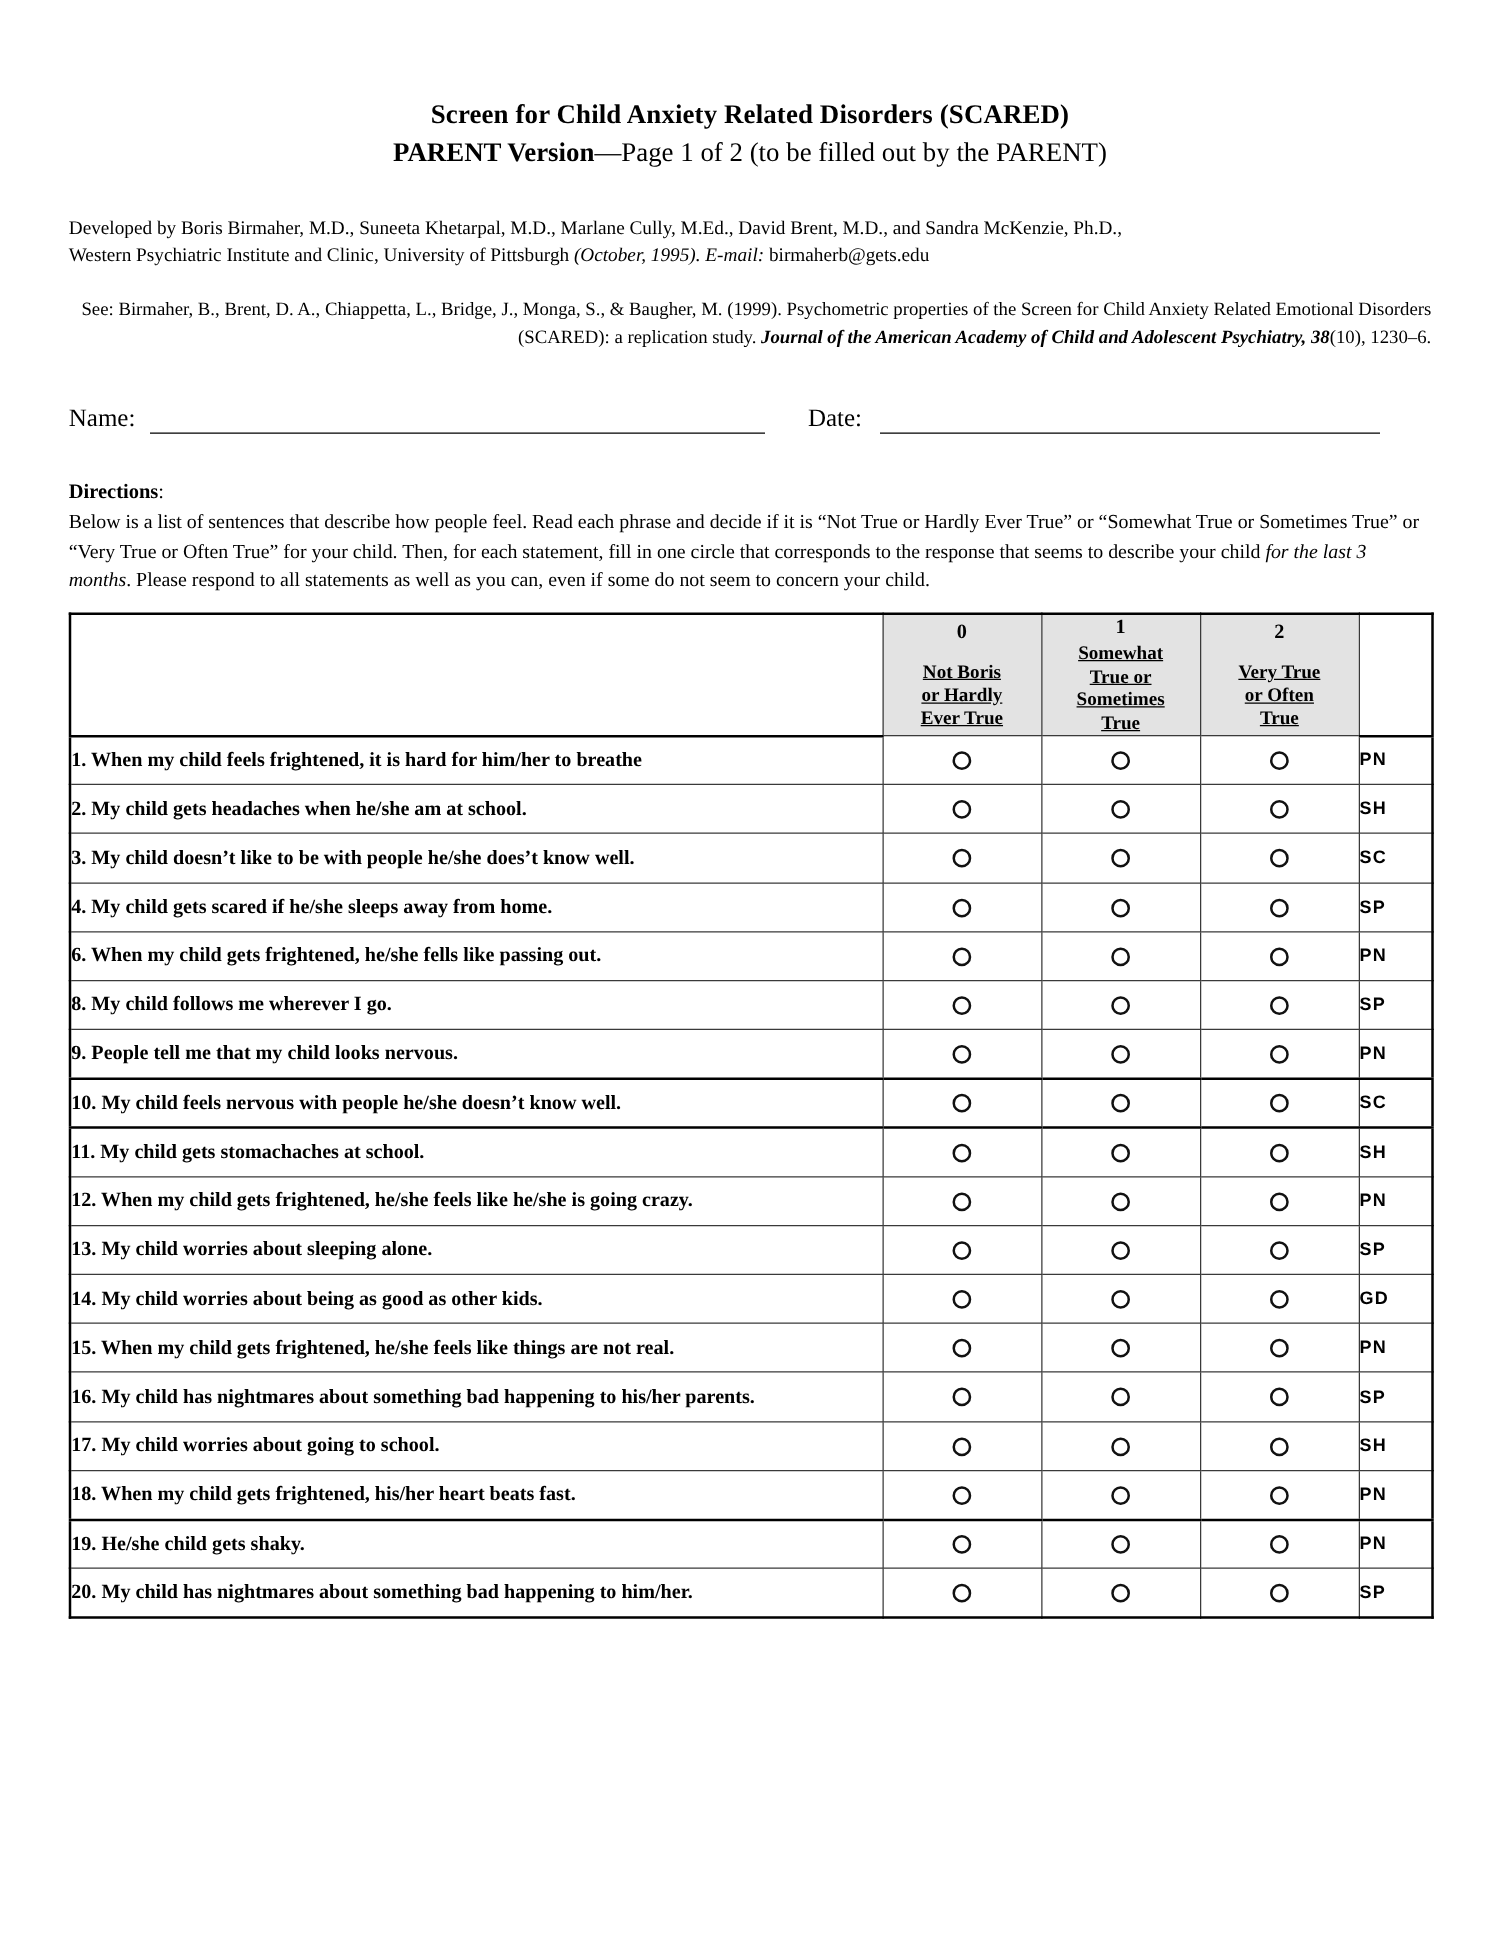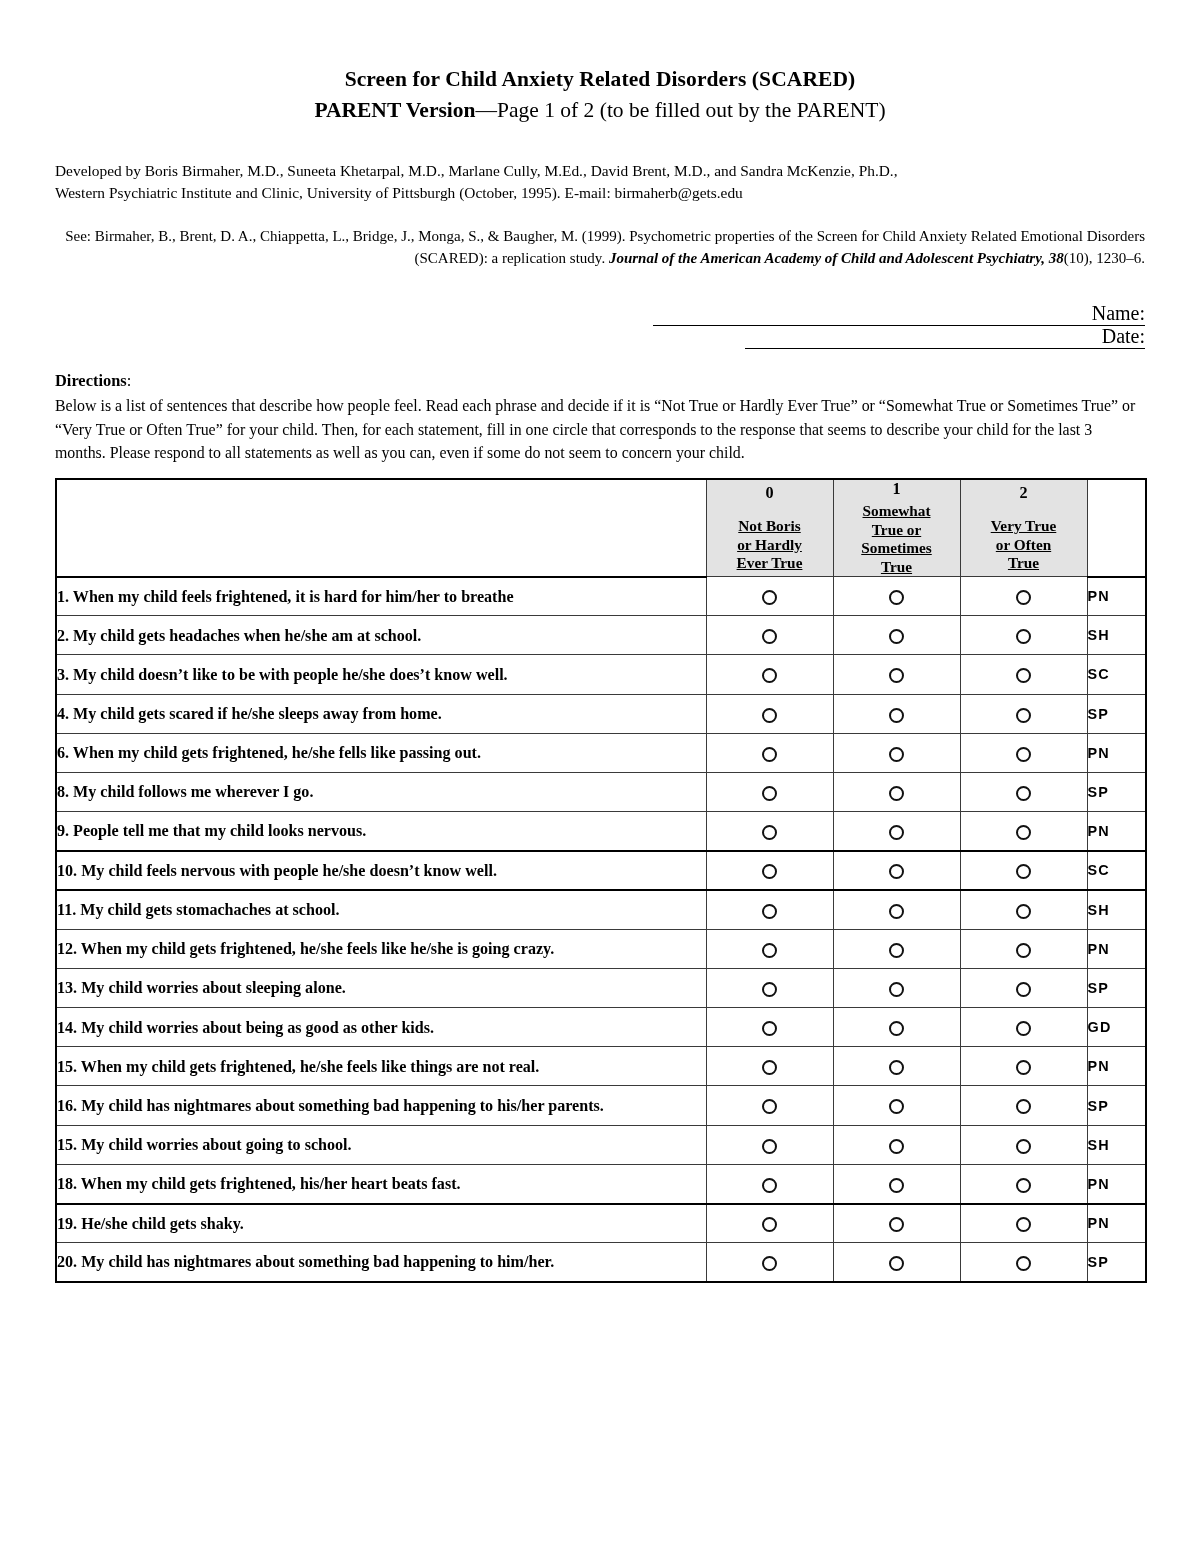--- a/index.html
+++ b/index.html
@@ -12,21 +12,21 @@
     height: 1553px;
     font-family: "Liberation Serif", "DejaVu Serif", serif;
     color: #000000;
     -webkit-font-smoothing: antialiased;
   }
   .page {
     position: relative;
     width: 1200px;
     height: 1553px;
     box-sizing: border-box;
-    padding: 4px 55px;
+    padding: 16px 55px;
   }
 
   
   .title-block {
     padding-top: 62px;
     text-align: center;
   }
   .doc-title {
     font-size: 21.5px;
     font-weight: bold;
@@ -48,31 +48,30 @@
     font-size: 15.4px;
     line-height: 1.47;
     text-align: left;
   }
   .citation {
     margin-top: 20px;
     font-size: 15px;
     line-height: 1.47;
     text-align: right;
   }
-  .ital { }
+  .ital { font-style: italic; }
   .bi { font-style: italic; font-weight: bold; }
 
   
   .namedate {
     margin-top: 34px;
     display: flex;
     align-items: flex-end;
     font-size: 20px;
     height: 32px;
-    flex-direction: column;
   }
   .nd-label {
     white-space: nowrap;
     line-height: 1;
     padding-bottom: 2px;
   }
   .nd-rule {
     border-bottom: 1.6px solid #000;
     height: 22px;
   }
@@ -329,21 +328,21 @@
           <td class="code">PN</td>
         </tr>
         <tr>
           <td class="item">16. My child has nightmares about something bad happening to his/her parents.</td>
           <td class="opt"><span class="circ"></span></td>
           <td class="opt"><span class="circ"></span></td>
           <td class="opt"><span class="circ"></span></td>
           <td class="code">SP</td>
         </tr>
         <tr>
-          <td class="item">15. My child worries about going to school.</td>
+          <td class="item">17. My child worries about going to school.</td>
           <td class="opt"><span class="circ"></span></td>
           <td class="opt"><span class="circ"></span></td>
           <td class="opt"><span class="circ"></span></td>
           <td class="code">SH</td>
         </tr>
         <tr class="group-end">
           <td class="item">18. When my child gets frightened, his/her heart beats fast.</td>
           <td class="opt"><span class="circ"></span></td>
           <td class="opt"><span class="circ"></span></td>
           <td class="opt"><span class="circ"></span></td>

